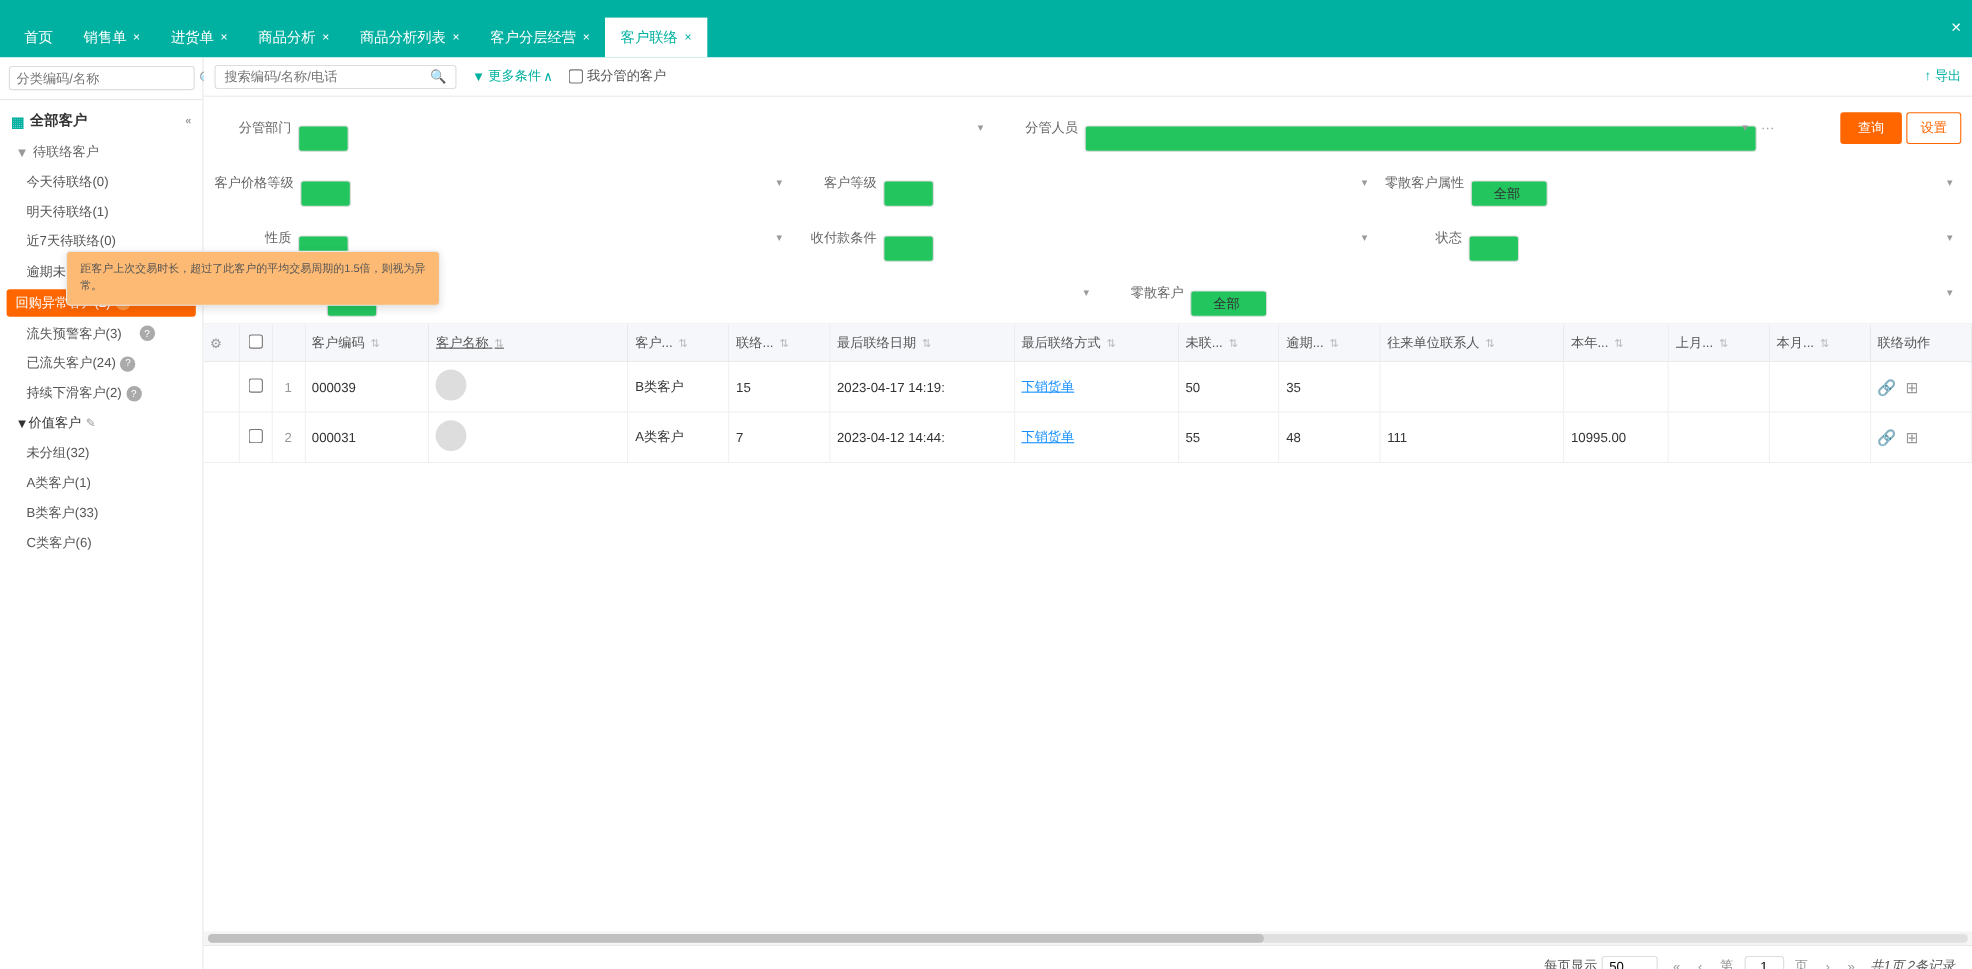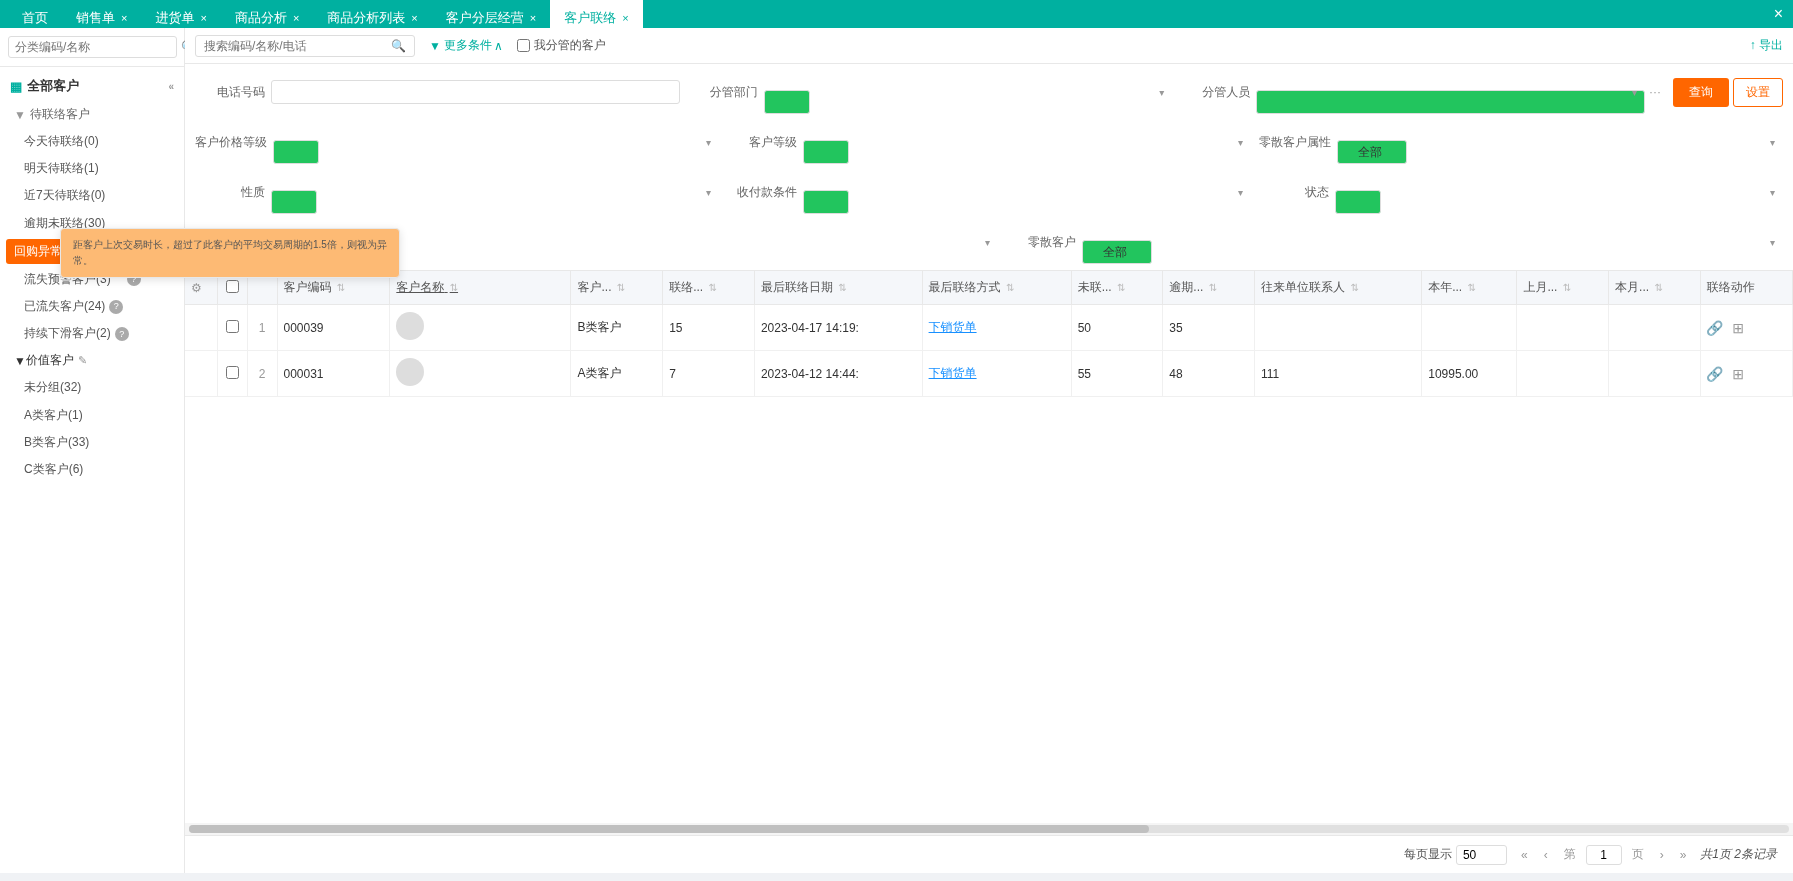--- a/index.html
+++ b/index.html
@@ -1,20 +1,20 @@
 <!DOCTYPE html>
 <html><head>
   <meta charset="utf-8">
   <style>
     * { box-sizing: border-box; margin: 0; padding: 0; }
     body { font-family: 'Microsoft YaHei', Arial, sans-serif; font-size: 12px; background: #f0f2f5; color: #333; overflow: hidden; }
 
     
     .top-nav {
-      display: flex; align-items: flex-start; background: #00b0a0; height: 28px; padding: 0 8px;
+      display: flex; align-items: flex-end; background: #00b0a0; height: 52px; padding: 0 8px;
       position: relative;
     }
     .top-nav .nav-item {
       color: #fff; padding: 0 14px; height: 36px; display: flex; align-items: center;
       font-size: 13px; cursor: pointer; white-space: nowrap;
     }
     .top-nav .nav-item.active { background: #fff; color: #00b0a0; }
     .top-nav .nav-item .close-x { margin-left: 6px; color: inherit; font-size: 11px; }
     .top-nav .close-btn {
       position: absolute; right: 10px; top: 50%; transform: translateY(-50%);
@@ -103,21 +103,21 @@
       margin-top: 20px;
     }
     .select-wrap { position: relative; flex: 1; }
     .select-wrap::after {
       content: '▾'; position: absolute; right: 8px; top: 50%; transform: translateY(-50%);
       color: #999; pointer-events: none; font-size: 10px;
     }
     .filter-btn-group { display: flex; gap: 4px; margin-left: auto; }
     .btn-query {
       background: #ff6600; color: #fff; border: none; border-radius: 3px;
-      padding: 5px 16px; cursor: pointer; font-size: 12px;
+      padding: 5px 16px; cursor: pointer; font-size: 12px; margin-left: 48px;
     }
     .btn-settings {
       background: #fff; color: #ff6600; border: 1px solid #ff6600; border-radius: 3px;
       padding: 5px 12px; cursor: pointer; font-size: 12px;
     }
     .more-btn { color: #999; cursor: pointer; font-size: 12px; padding: 0 4px; }
 
     
     .table-area { flex: 1; overflow: auto; background: #fff; }
     table { width: 100%; border-collapse: collapse; font-size: 12px; }
@@ -297,24 +297,20 @@
       <div class="toolbar-right">
         <div class="export-btn">
           <span>↑ 导出</span>
         </div>
       </div>
     </div>
 
     <div class="filter-section">
 
       <div class="filter-row">
-        <div class="filter-field">
-          <span class="filter-label">电话号码</span>
-          <input class="filter-input" type="text" style="">
-        </div>
         <div class="filter-field">
           <span class="filter-label">分管部门</span>
           <div class="select-wrap">
             <select class="filter-select">
               <option></option>
             </select>
           </div>
         </div>
         <div class="filter-field">
           <span class="filter-label">分管人员</span>

